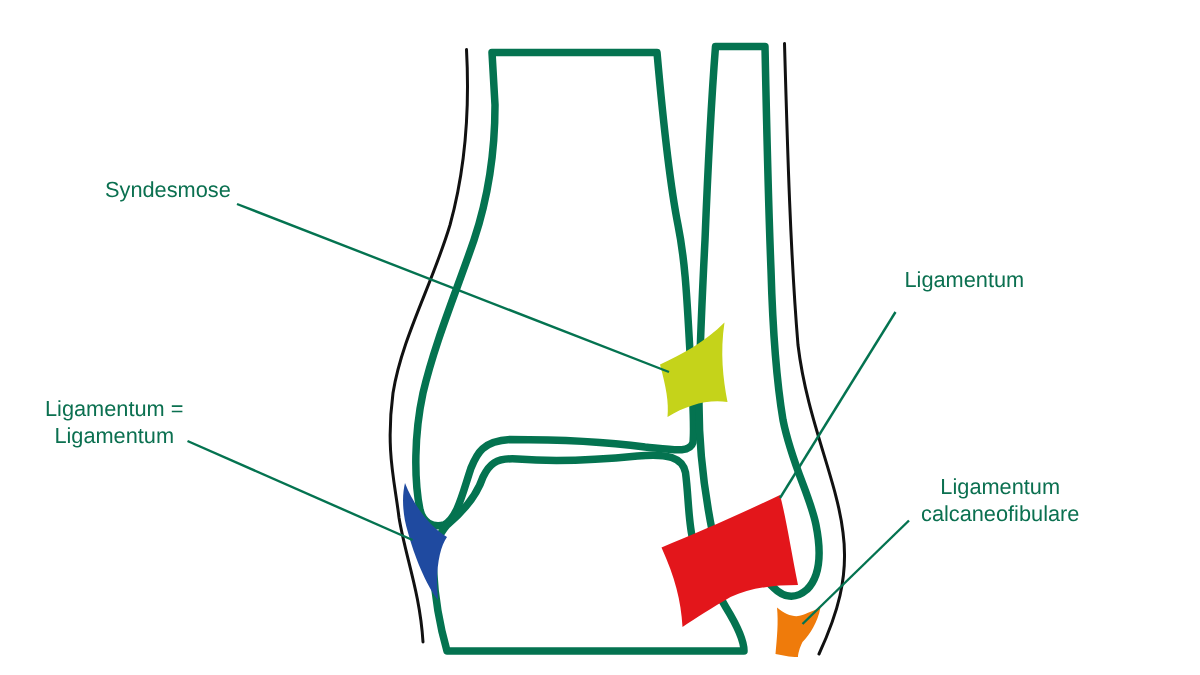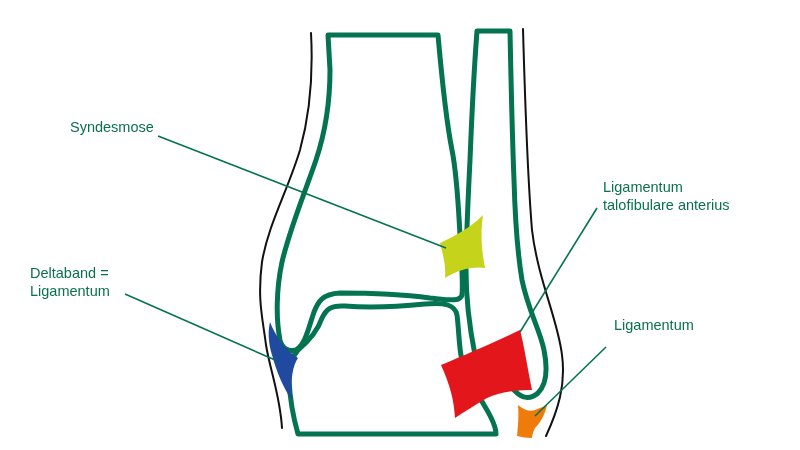--- a/index.html
+++ b/index.html
@@ -39,21 +39,21 @@
       stroke: #047350;
       stroke-width: 1.6;
     }
     .label {
       position: absolute;
       color: #0b7050;
       font-size: 14.5px;
       line-height: 18px;
       white-space: nowrap;
     }
-    .label span { display: block; }
+    .label span { display: block; text-align: center; }
   </style>
 </head>
 <body>
 
 <svg id="diagram" viewBox="0 0 800 450" xmlns="http://www.w3.org/2000/svg">
 
   <path class="skin" d="M311,33 C313,70 311,110 300,150 C288,190 268,225 262,262 C257,300 263,320 266,345 C270,370 280,395 282,428"></path>
   <path class="skin" d="M523,29 C525,100 527,170 532,230 C538,280 558,320 562,355 C566,385 558,410 546,436"></path>
 
   <path class="bone" d="M328,35 L438,35 C442,80 446,120 452,150 C457,175 458,200 460,235 C462,265 463,285 462,295 C460,302 450,300 430,298 C400,294 370,293 340,293 C322,294 318,302 314,312 C308,330 305,345 296,350 C288,352 282,348 280,340 C276,320 276,290 282,262 C290,228 304,195 316,160 C326,130 330,100 330,70 Z"></path>
@@ -74,24 +74,24 @@
   <line class="leader" x1="125" y1="294" x2="275" y2="360"></line>
   <line class="leader" x1="597" y1="208" x2="520" y2="332"></line>
   <line class="leader" x1="606" y1="347" x2="535" y2="416"></line>
 </svg>
 
 <div class="label" style="left:70px; top:118px;">
   <span>Syndesmose</span>
 </div>
 
 <div class="label" style="left:30px; top:264px;">
-  <span>Deltaband =</span>
+  <span>Ligamentum =</span>
   <span>Ligamentum</span>
 </div>
 
 <div class="label" style="left:603px; top:178px;">
   <span>Ligamentum</span>
-  <span>talofibulare anterius</span>
 </div>
 
 <div class="label" style="left:614px; top:316px;">
   <span>Ligamentum</span>
+  <span>calcaneofibulare</span>
 </div>
 
 </body></html>

